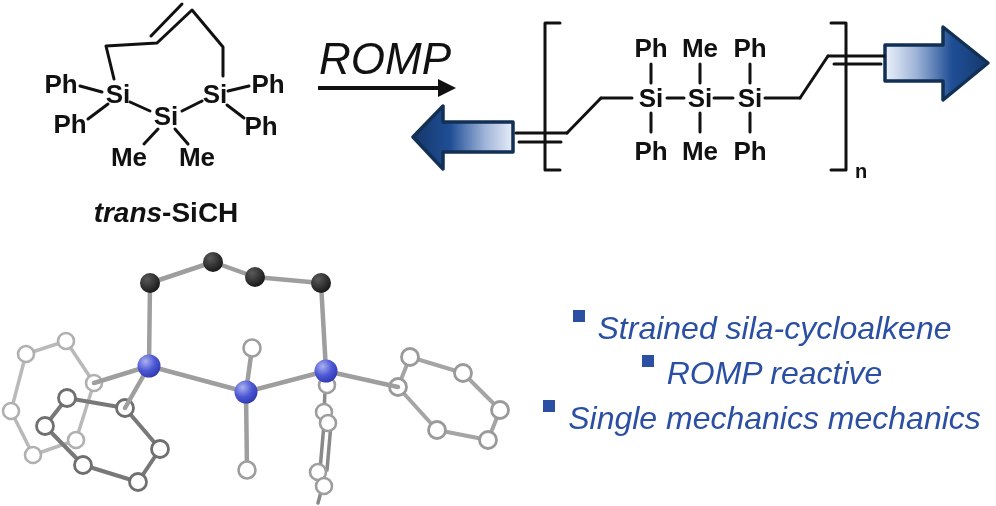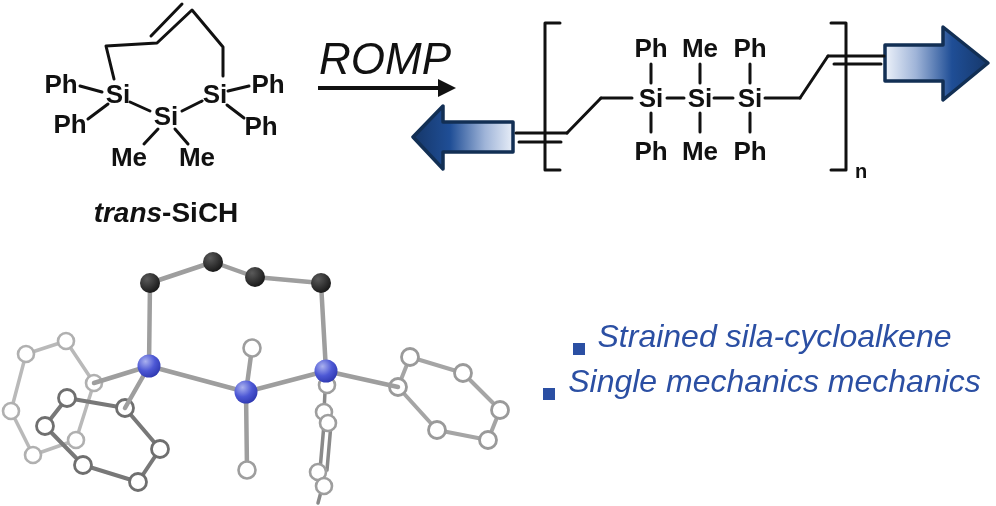--- a/index.html
+++ b/index.html
@@ -18,21 +18,21 @@
   .xbond{stroke:#9e9e9e;stroke-width:4.5;stroke-linecap:round;fill:none;}
   .ringL{stroke:#b9b9b9;stroke-width:3.5;fill:none;stroke-linejoin:round;}
   .ringD{stroke:#787878;stroke-width:4;fill:none;stroke-linejoin:round;}
   .ringR{stroke:#a5a5a5;stroke-width:4;fill:none;stroke-linejoin:round;}
   .ringE{stroke:#8a8a8a;stroke-width:3.5;fill:none;stroke-linecap:round;}
   .cL{fill:#ffffff;stroke:#b0b0b0;stroke-width:2.6;}
   .cD{fill:#ffffff;stroke:#6f6f6f;stroke-width:2.8;}
   .cR{fill:#ffffff;stroke:#9a9a9a;stroke-width:2.8;}
   .cH{fill:#ffffff;stroke:#9e9e9e;stroke-width:2.6;}
   .highlights{position:absolute;left:528px;top:310px;width:468px;display:flex;flex-direction:column;}
-  .hl-row{display:flex;align-items:flex-end;justify-content:center;gap:13px;height:45px;
+  .hl-row{display:flex;align-items:flex-start;justify-content:center;gap:13px;height:45px;
           color:#2B4FA3;font-style:italic;font-size:32px;white-space:nowrap;}
   .sq{width:12px;height:12px;background:#2B4FA3;flex:0 0 auto;}
 </style>
 </head>
 <body>
 
 <div class="abstract">
 
 <svg class="art" width="996" height="506" viewBox="0 0 996 506">
   <defs>
@@ -196,17 +196,21 @@
   </g>
 </svg>
 
 <div class="highlights">
   <div class="hl-row">
     <span class="sq"></span>
     <span>Strained sila-cycloalkene</span>
   </div>
   <div class="hl-row">
     <span class="sq"></span>
+    <span>ROMP reactive</span>
+  </div>
+  <div class="hl-row">
+    <span class="sq"></span>
     <span>Single mechanics mechanics</span>
   </div>
 </div>
 
 </div>
 
 </body></html>

